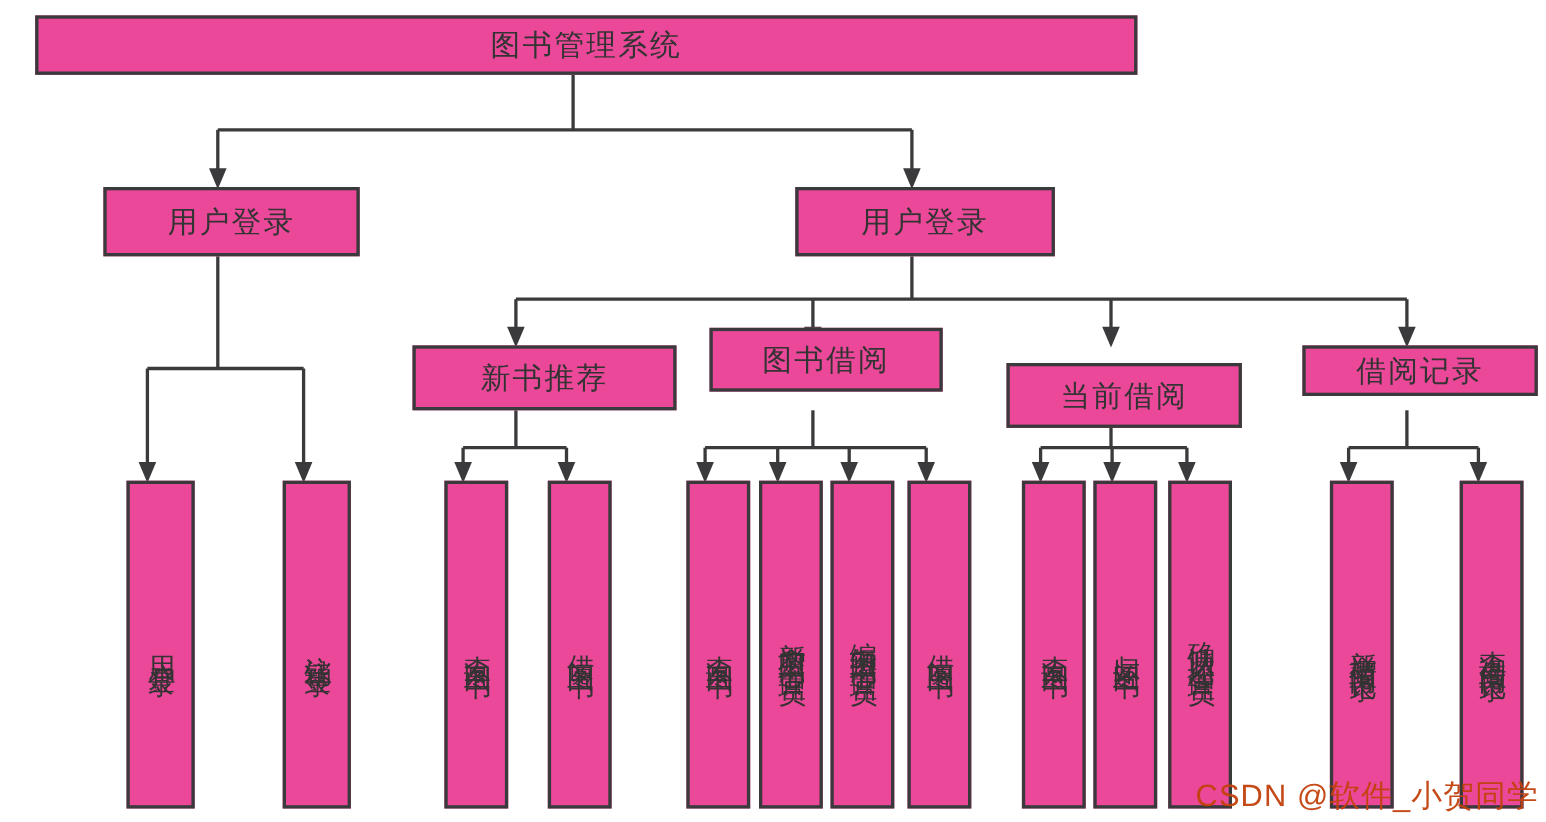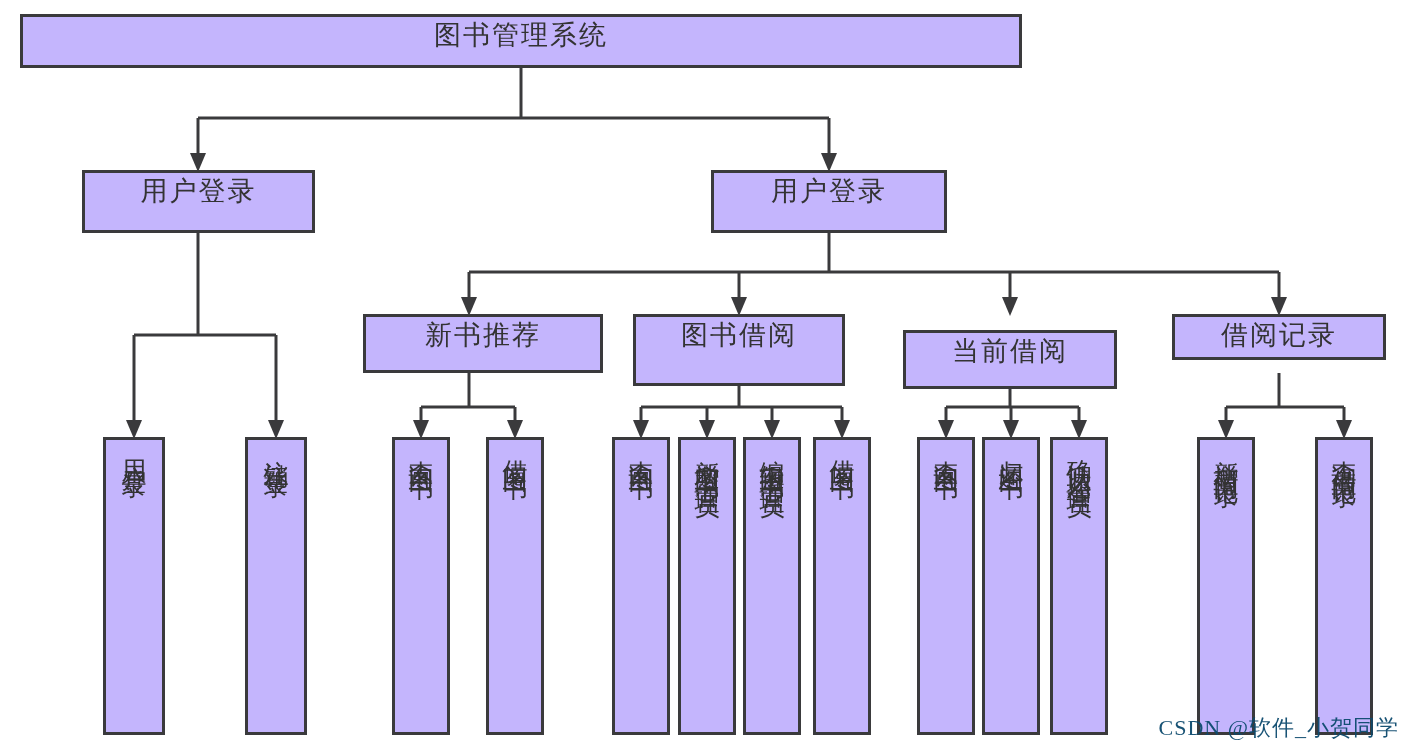--- a/index.html
+++ b/index.html
@@ -7,47 +7,47 @@
     position:relative;
     width:1405px;height:747px;
     background:#ffffff;
     font-family:"Liberation Sans",sans-serif;
     overflow:hidden;
   }
   #connectors{position:absolute;left:0;top:0;}
   .box{
     position:absolute;
     box-sizing:border-box;
-    background:#c4b5fd;
+    background:#ec4899;
     border:3px solid #3a3a3c;
     display:flex;
-    align-items:flex-start;
+    align-items:center;
     justify-content:center;
     color:#333333;
+    margin-left:12px;
   }
   .h-label{font-size:27px;letter-spacing:2px;color:#333333;}
   .v-label{
     writing-mode:vertical-rl;
     text-orientation:mixed;
     font-size:25px;
     letter-spacing:5px;
     line-height:1;
     color:#333333;
     white-space:nowrap;
   }
   #watermark{
     position:absolute;
     right:6px;
     bottom:4px;
-    font-size:22px;
+    font-size:28px;
     letter-spacing:1px;
-    color:#0c4a6e;
+    color:#c2410c;
     opacity:0.95;
     z-index:10;
-    font-family:Liberation Serif, serif;
   }
 </style>
 </head>
 <body>
 
 <div id="canvas">
 
   <svg id="connectors" width="1405" height="747" viewBox="0 0 1405 747">
       <path d="M521,68 L521,118" fill="none" stroke="#3a3a3c" stroke-width="3"></path>
       <path d="M198,118 L829,118" fill="none" stroke="#3a3a3c" stroke-width="3"></path>
@@ -110,21 +110,21 @@
   <div class="box" style="left:82px;top:170px;width:233px;height:63px">
     <span class="h-label">用户登录</span>
   </div>
   <div class="box" style="left:711px;top:170px;width:236px;height:63px">
     <span class="h-label">用户登录</span>
   </div>
 
   <div class="box" style="left:363px;top:314px;width:240px;height:59px">
     <span class="h-label">新书推荐</span>
   </div>
-  <div class="box" style="left:633px;top:314px;width:212px;height:72px">
+  <div class="box" style="left:633px;top:298px;width:212px;height:58px">
     <span class="h-label">图书借阅</span>
   </div>
   <div class="box" style="left:903px;top:330px;width:214px;height:59px">
     <span class="h-label">当前借阅</span>
   </div>
   <div class="box" style="left:1172px;top:314px;width:214px;height:46px">
     <span class="h-label">借阅记录</span>
   </div>
 
   <div class="box" style="left:103px;top:437px;width:62px;height:298px">

